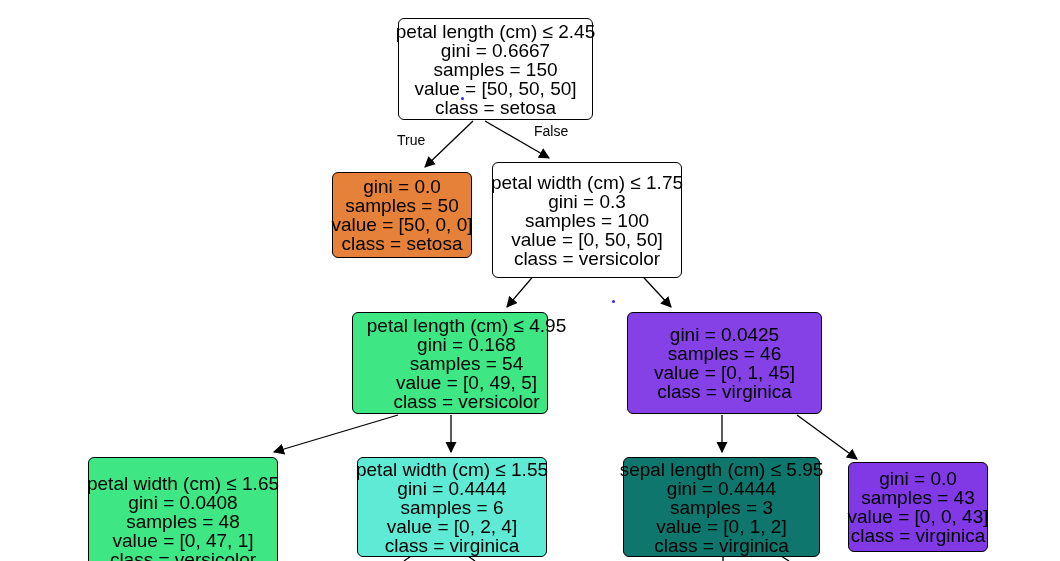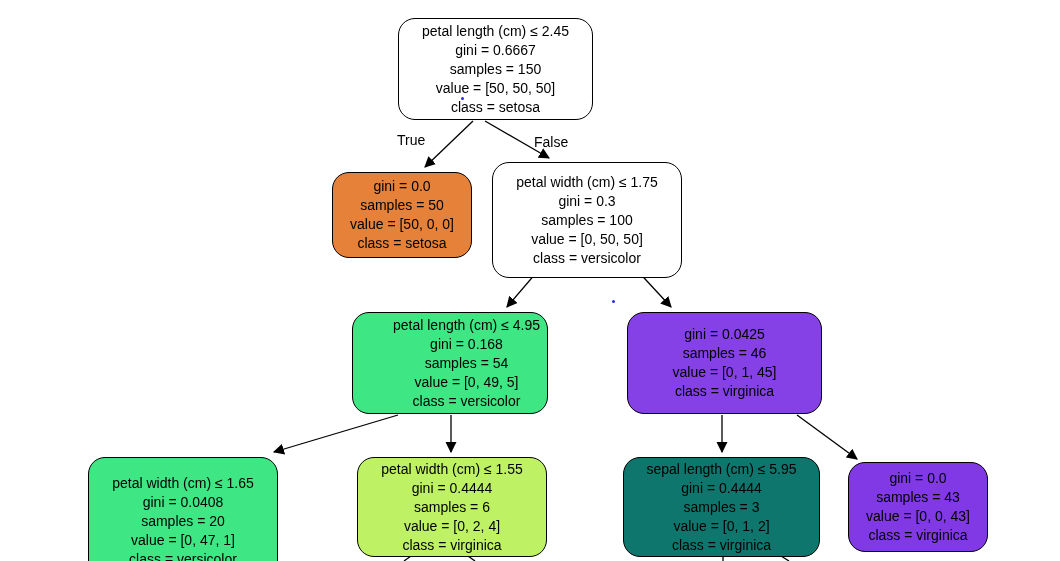--- a/index.html
+++ b/index.html
@@ -17,29 +17,29 @@
   }
   #edge-layer {
     position: absolute;
     left: 0; top: 0;
     width: 1060px; height: 561px;
   }
   .node {
     position: absolute;
     box-sizing: border-box;
     border: 1.5px solid #000000;
-    border-radius: 17px;
+    border-radius: 6px;
     background: #ffffff;
     display: flex;
     flex-direction: column;
     justify-content: center;
     align-items: center;
     text-align: right;
     color: #000000;
-    font-size: 14px;
+    font-size: 19px;
     line-height: 19px;
     white-space: nowrap;
   }
   .edge-label {
     position: absolute;
     color: #000000;
     font-size: 14px;
   }
   .dot {
     position: absolute;
@@ -73,21 +73,21 @@
 
     <line x1="127" y1="556" x2="119" y2="561" stroke="#000000" stroke-width="1.3"></line>
     <line x1="183" y1="556" x2="183" y2="561" stroke="#000000" stroke-width="1.3"></line>
     <line x1="411" y1="556" x2="404" y2="561" stroke="#000000" stroke-width="1.3"></line>
     <line x1="468" y1="556" x2="475" y2="561" stroke="#000000" stroke-width="1.3"></line>
     <line x1="723" y1="556" x2="723" y2="561" stroke="#000000" stroke-width="1.3"></line>
     <line x1="781" y1="556" x2="789" y2="561" stroke="#000000" stroke-width="1.3"></line>
   </svg>
 
   <span class="edge-label" style="left:397px; top:132px;">True</span>
-  <span class="edge-label" style="left:534px; top:134px;">False</span>
+  <span class="edge-label" style="left:534px; top:123px;">False</span>
 
   <div class="node" style="left: 398px; top: 18px; width: 195px; height: 102px; background-color: rgb(255, 255, 255);">
     <div>petal length (cm) ≤ 2.45</div>
     <div>gini = 0.6667</div>
     <div>samples = 150</div>
     <div>value = [50, 50, 50]</div>
     <div>class = setosa</div>
   </div>
 
   <div class="node" style="left: 332px; top: 172px; width: 140px; height: 86px; background-color: rgb(229, 129, 57);">
@@ -116,26 +116,26 @@
   <div class="node" style="left: 627px; top: 312px; width: 195px; height: 102px; background-color: rgb(133, 64, 230);">
     <div>gini = 0.0425</div>
     <div>samples = 46</div>
     <div>value = [0, 1, 45]</div>
     <div>class = virginica</div>
   </div>
 
   <div class="node" style="left: 88px; top: 457px; width: 190px; height: 128px; background-color: rgb(62, 230, 132);">
     <div>petal width (cm) ≤ 1.65</div>
     <div>gini = 0.0408</div>
-    <div>samples = 20</div>
+    <div>samples = 48</div>
     <div>value = [0, 47, 1]</div>
     <div>class = versicolor</div>
   </div>
 
-  <div class="node" style="left: 357px; top: 457px; width: 190px; height: 100px; background-color: #bef264;">
+  <div class="node" style="left: 357px; top: 457px; width: 190px; height: 100px; background-color: #5eead4;">
     <div>petal width (cm) ≤ 1.55</div>
     <div>gini = 0.4444</div>
     <div>samples = 6</div>
     <div>value = [0, 2, 4]</div>
     <div>class = virginica</div>
   </div>
 
   <div class="node" style="left: 623px; top: 457px; width: 197px; height: 100px; background-color: #0f766e;">
     <div>sepal length (cm) ≤ 5.95</div>
     <div>gini = 0.4444</div>

